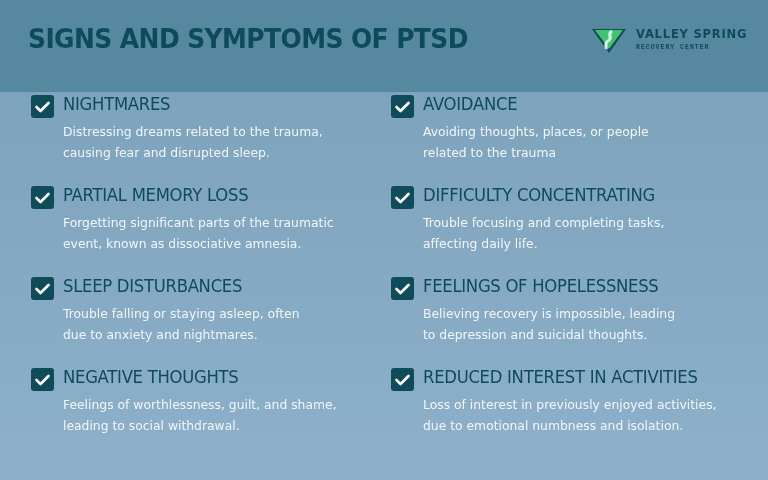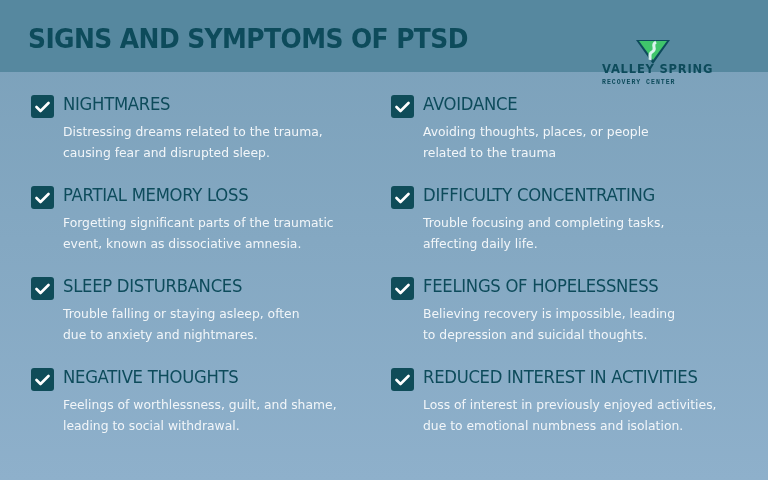--- a/index.html
+++ b/index.html
@@ -3,32 +3,32 @@
   <meta charset="utf-8">
   <style>
     * { box-sizing: border-box; margin: 0; padding: 0; }
     html, body { width: 768px; height: 480px; overflow: hidden; }
     body {
       font-family: "DejaVu Sans", sans-serif;
       background: linear-gradient(180deg, #7aa0b9 0%, #84a8c2 50%, #8eb0cb 100%);
       position: relative;
     }
     .header {
-      position: absolute; left: 0; top: 0; width: 768px; height: 72px;
+      position: absolute; left: 0; top: 0; width: 768px; height: 92px;
       background: #56889f;
     }
     .title {
       position: absolute; left: 28px; top: 24px;
       font-family: "DejaVu Sans", sans-serif;
       font-weight: bold; font-size: 26px; letter-spacing: -0.6px;
       color: #0d4b5b;
       transform: scaleX(0.96); transform-origin: left center;
       white-space: nowrap;
     }
-    .logo { position: absolute; left: 592px; top: 38px; display: flex; align-items: center; flex-direction: column; }
+    .logo { position: absolute; left: 592px; top: 27px; display: flex; align-items: center; }
     .logo svg { width: 34px; height: 26px; }
     .logo-text { margin-left: 10px; line-height: 1; }
     .logo-name {
       font-family: "DejaVu Sans", sans-serif; font-weight: bold;
       font-size: 11.5px; letter-spacing: 0.8px; color: #0d4b5b; white-space: nowrap;
     }
     .logo-sub {
       font-family: Liberation Mono, monospace; font-weight: bold;
       font-size: 6.5px; letter-spacing: 1px; color: #0d4b5b; margin-top: 4px; white-space: nowrap;
     }

